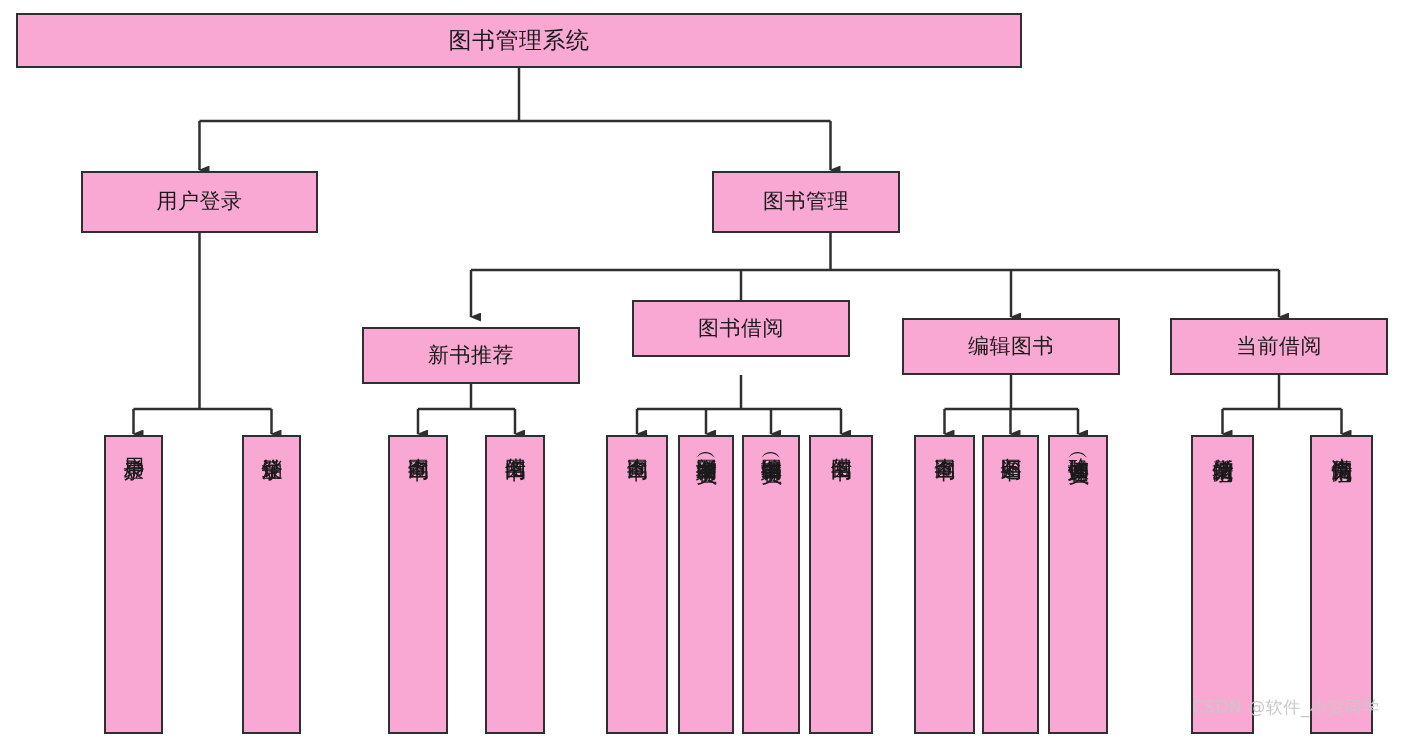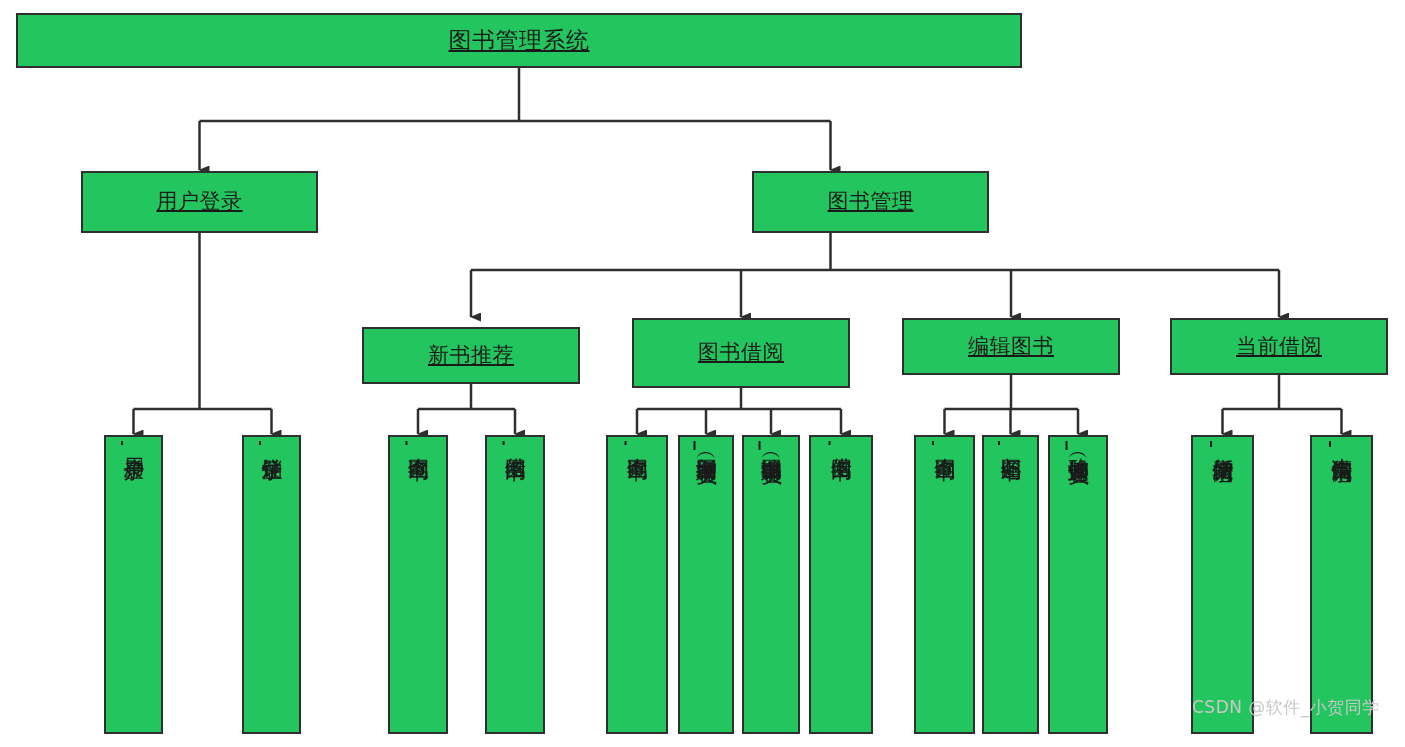--- a/index.html
+++ b/index.html
@@ -24,27 +24,26 @@
     position: absolute;
     left: 0;
     top: 0;
     width: 1405px;
     height: 747px;
     pointer-events: none;
   }
   .node {
     position: absolute;
     box-sizing: border-box;
-    background: #22c55e;
+    background: #f9a8d4;
     border: 2px solid #2f2f2f;
     display: flex;
     align-items: center;
     justify-content: center;
     color: #1a1a1a;
-    text-decoration: underline;
   }
   .node.root-node {
     border-width: 2px;
   }
   .node-label {
     display: block;
     text-align: center;
     line-height: 1.12;
     letter-spacing: 0.5px;
     color: #1a1a1a;
@@ -125,27 +124,27 @@
         <line x1="1341.5" y1="409" x2="1341.5" y2="434" stroke="#2f2f2f" stroke-width="2.5" marker-end="url(#arrowhead)"></line>
       </g>
   </svg>
   <div id="node-layer">
       <div class="node horizontal root-node" style="left: 16px; top: 13px; width: 1006px; height: 55px; border-color: rgb(47, 47, 47);">
         <span class="node-label">图书管理系统</span>
       </div>
       <div class="node horizontal" style="left: 81px; top: 171px; width: 237px; height: 62px; border-color: rgb(47, 47, 47);">
         <span class="node-label">用户登录</span>
       </div>
-      <div class="node horizontal" style="left: 752px; top: 171px; width: 237px; height: 62px; border-color: rgb(47, 47, 47);">
+      <div class="node horizontal" style="left: 712px; top: 171px; width: 188px; height: 62px; border-color: rgb(47, 47, 47);">
         <span class="node-label">图书管理</span>
       </div>
       <div class="node horizontal" style="left: 362px; top: 318px; width: 218px; height: 57px; border-color: rgb(47, 47, 47); margin-top: 9px;">
         <span class="node-label">新书推荐</span>
       </div>
-      <div class="node horizontal" style="left: 632px; top: 318px; width: 218px; height: 70px; border-color: rgb(47, 47, 47);">
+      <div class="node horizontal" style="left: 632px; top: 300px; width: 218px; height: 57px; border-color: rgb(47, 47, 47);">
         <span class="node-label">图书借阅</span>
       </div>
       <div class="node horizontal" style="left: 902px; top: 318px; width: 218px; height: 57px; border-color: rgb(47, 47, 47);">
         <span class="node-label">编辑图书</span>
       </div>
       <div class="node horizontal" style="left: 1170px; top: 318px; width: 218px; height: 57px; border-color: rgb(47, 47, 47);">
         <span class="node-label">当前借阅</span>
       </div>
       <div class="node vertical" style="left: 104px; top: 435px; width: 59px; height: 299px; border-color: rgb(47, 47, 47);">
         <span class="node-label">用户登录</span>

